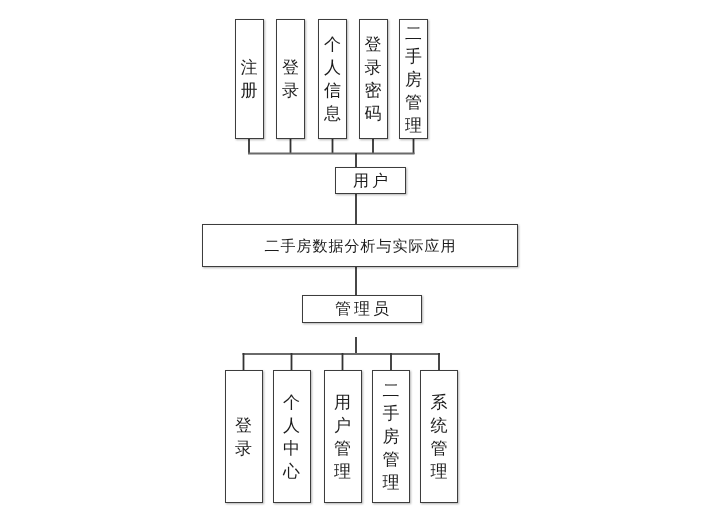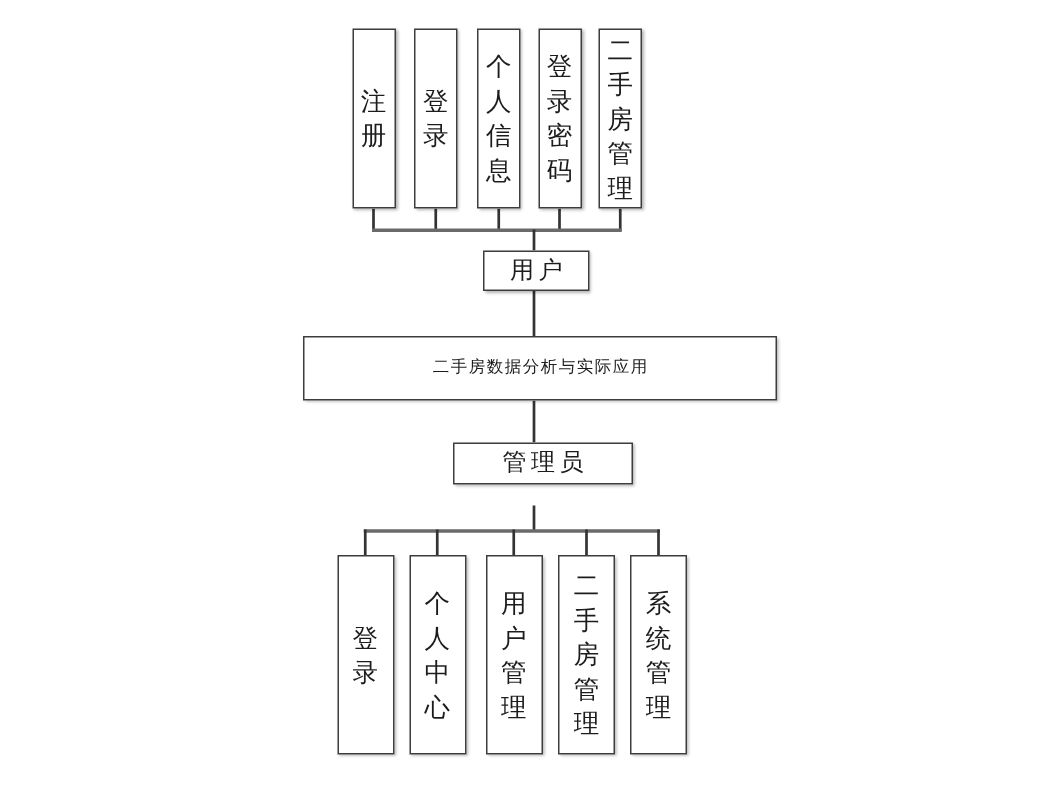--- a/index.html
+++ b/index.html
@@ -50,21 +50,21 @@
   }
   
   .hbox {
     font-size: 16px;
     line-height: 1;
     letter-spacing: 3px;
     padding-left: 3px; 
     white-space: nowrap;
   }
   .hbox.root {
-    font-size: 11px;
+    font-size: 15px;
     letter-spacing: 1px;
     padding-left: 1px;
   }
   
   .vchar { line-height: 1; }
 </style>
 </head>
 <body>
 
 <div class="canvas">
@@ -127,21 +127,21 @@
   <div class="node vbox-top" style="left:399px">
     <div class="vtext">
         <div class="vchar">二</div>
         <div class="vchar">手</div>
         <div class="vchar">房</div>
         <div class="vchar">管</div>
         <div class="vchar">理</div>
       </div>
   </div>
 
-  <div class="node hbox" style="left:322px; top:167px; width:71px; height:27px">
+  <div class="node hbox" style="left:335px; top:167px; width:71px; height:27px">
     <span>用户</span>
   </div>
 
   <div class="node hbox root" style="left:202px; top:224px; width:316px; height:43px">
     <span>二手房数据分析与实际应用</span>
   </div>
 
   <div class="node hbox" style="left:302px; top:295px; width:120px; height:28px">
     <span>管理员</span>
   </div>

